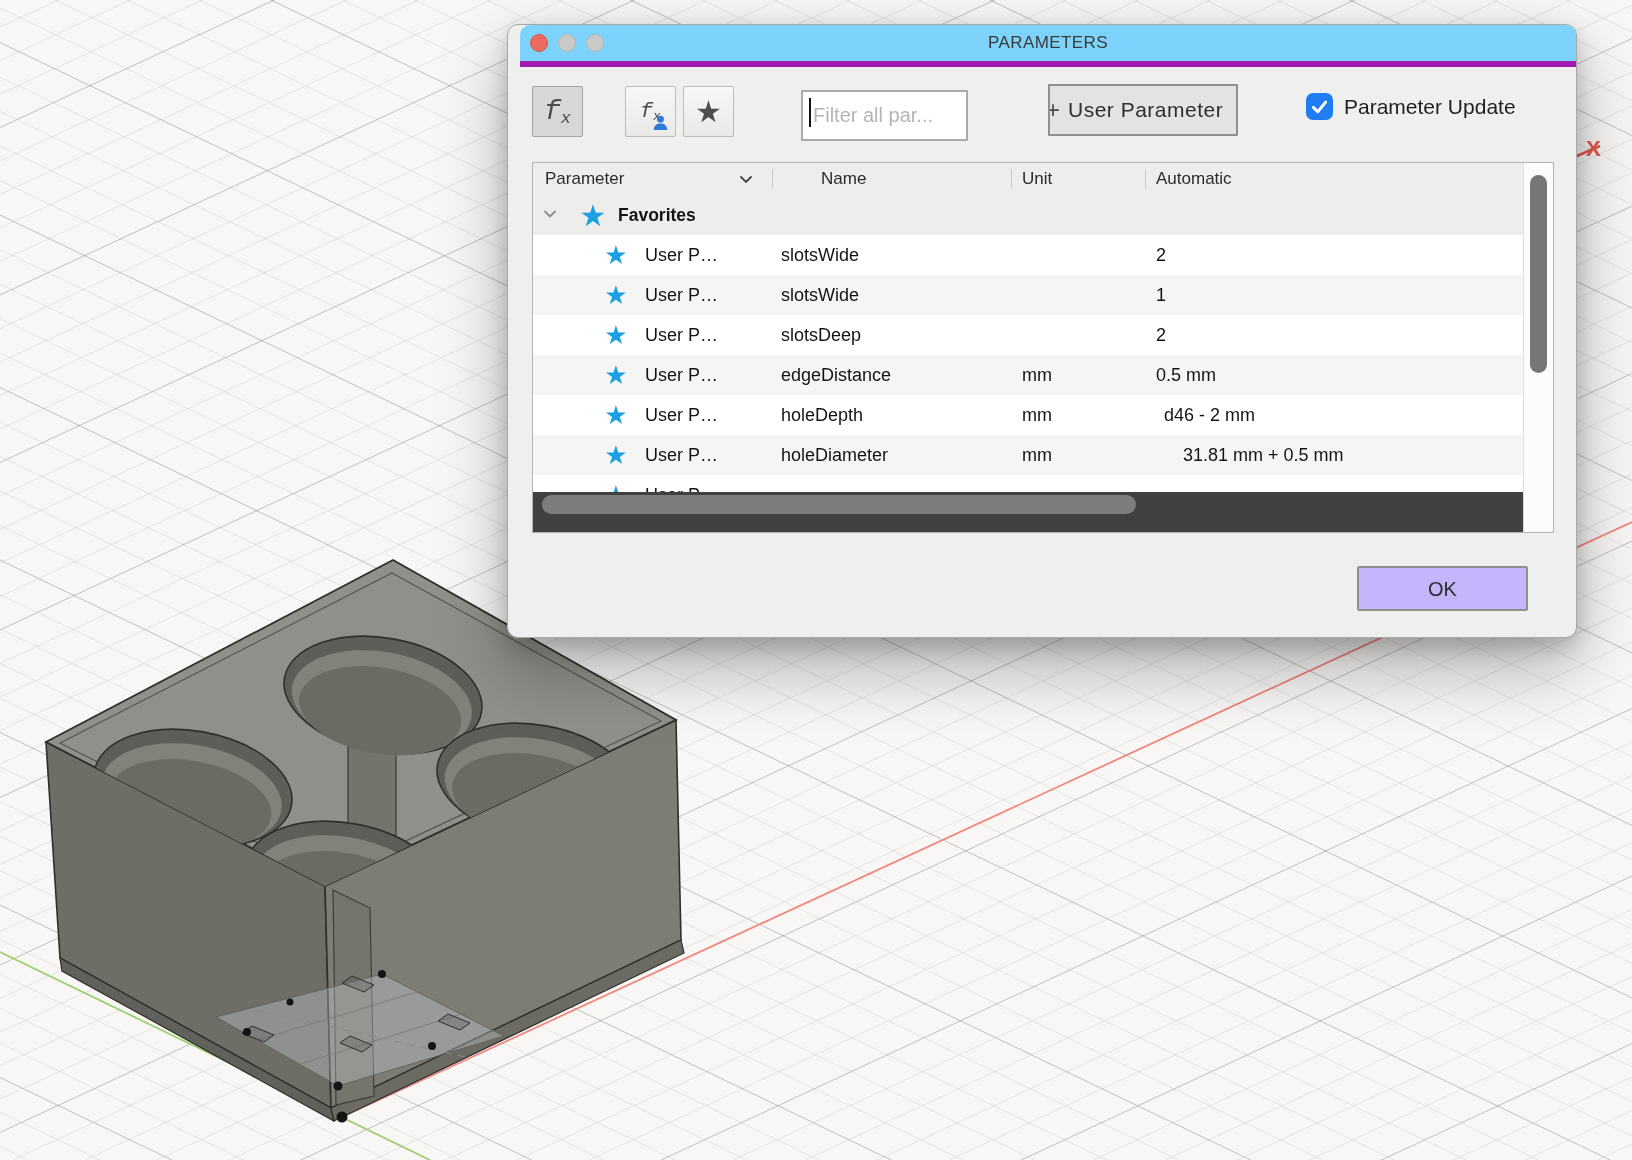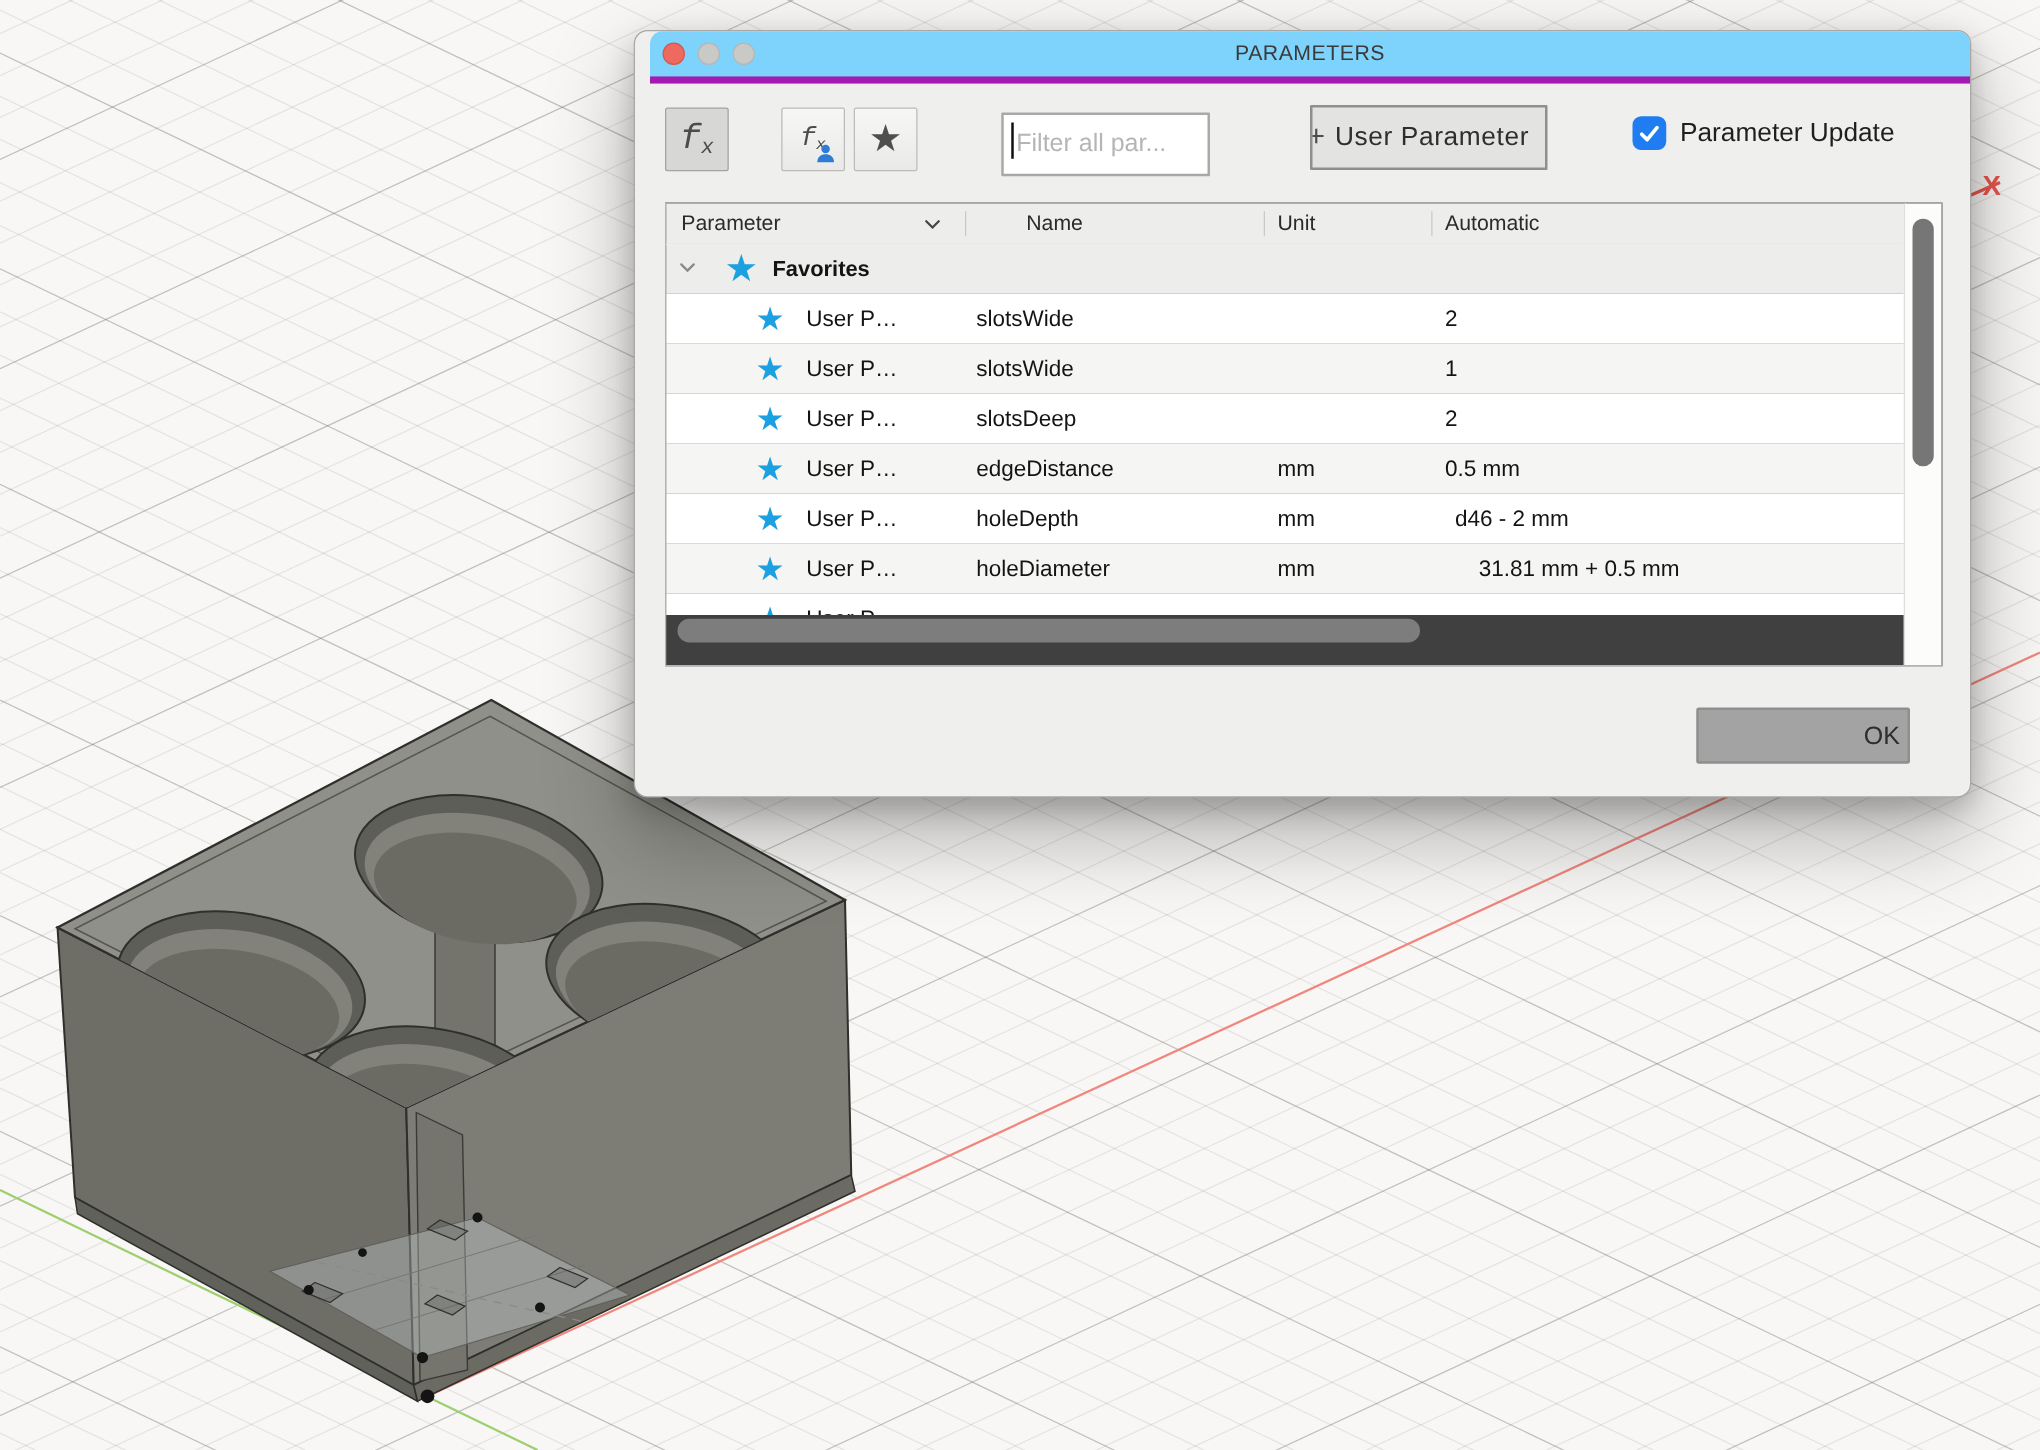--- a/index.html
+++ b/index.html
@@ -106,22 +106,22 @@
   .vscroll{
     position:absolute;right:0;top:0;width:30px;height:369px;
     background:#fcfcfb;border-left:1px solid #dddddb;box-sizing:border-box;
   }
   .vthumb{position:absolute;left:6px;top:12px;width:17px;height:198px;background:#767676;border-radius:9px;cursor:pointer;}
   .hscroll{position:absolute;left:0;top:329px;width:992px;height:26px;background:transparent;}
   .hthumb{position:absolute;left:9px;top:3px;width:594px;height:19px;background:#7d7d7d;border-radius:10px;cursor:pointer;}
   
   .ok-btn{
     position:absolute;left:849px;top:541px;width:171px;height:45px;box-sizing:border-box;
-    background:#a3a3a3;border:2px solid #8f8f8d;border-radius:2px;
-    font-size:20px;color:#2e2e2e;text-align:right;line-height:41px;cursor:pointer;
+    background:#c4b5fd;border:2px solid #8f8f8d;border-radius:2px;
+    font-size:20px;color:#2e2e2e;text-align:center;line-height:41px;cursor:pointer;
   }
 </style>
 </head>
 <body>
 
 <svg id="grid-svg" width="1632" height="1160" viewBox="0 0 1632 1160">
     <line x1="0" y1="-40" x2="1632" y2="-799" stroke="rgba(105,102,98,0.38)" stroke-width="1"></line>
     <line x1="0" y1="-6.5" x2="1632" y2="-765.5" stroke="rgba(105,102,98,0.13)" stroke-width="1"></line>
     <line x1="0" y1="27" x2="1632" y2="-732" stroke="rgba(105,102,98,0.13)" stroke-width="1"></line>
     <line x1="0" y1="60.5" x2="1632" y2="-698.5" stroke="rgba(105,102,98,0.13)" stroke-width="1"></line>

